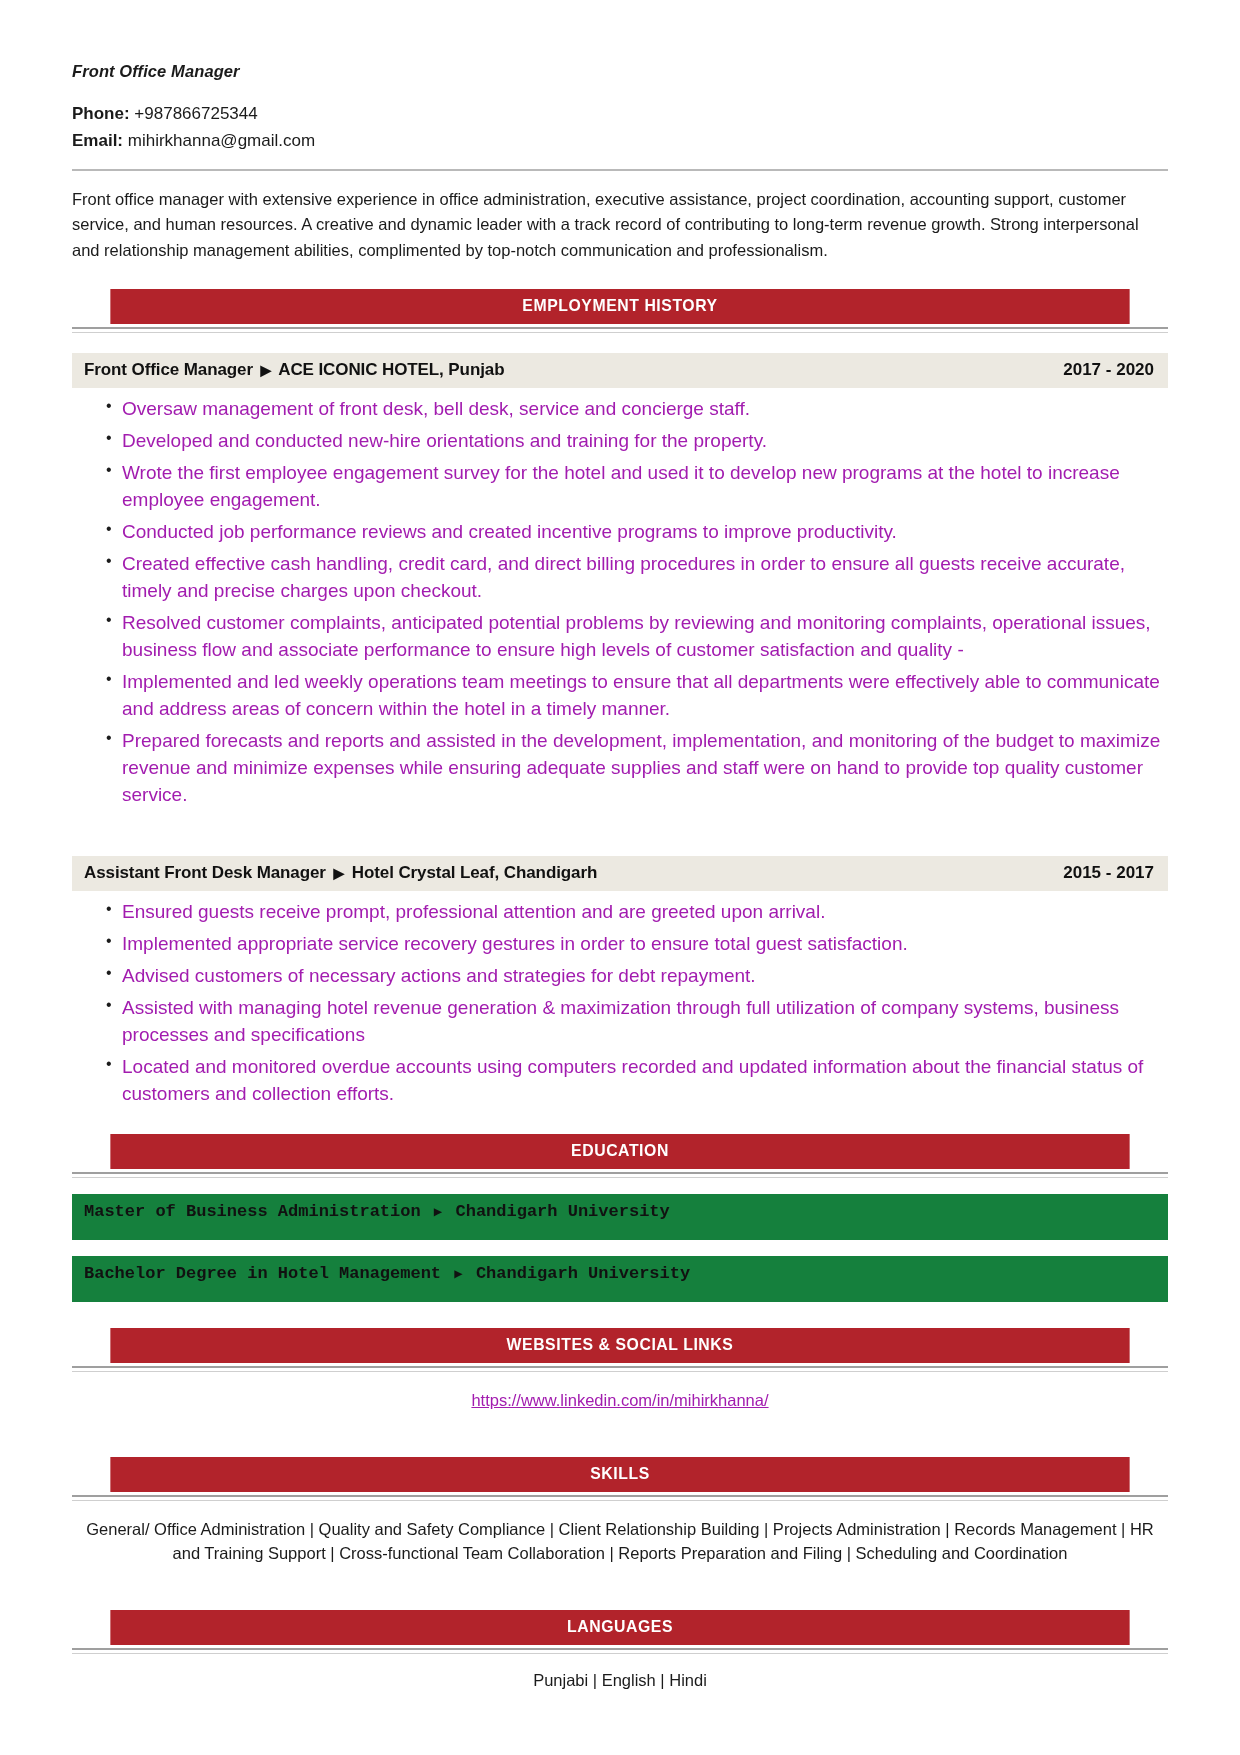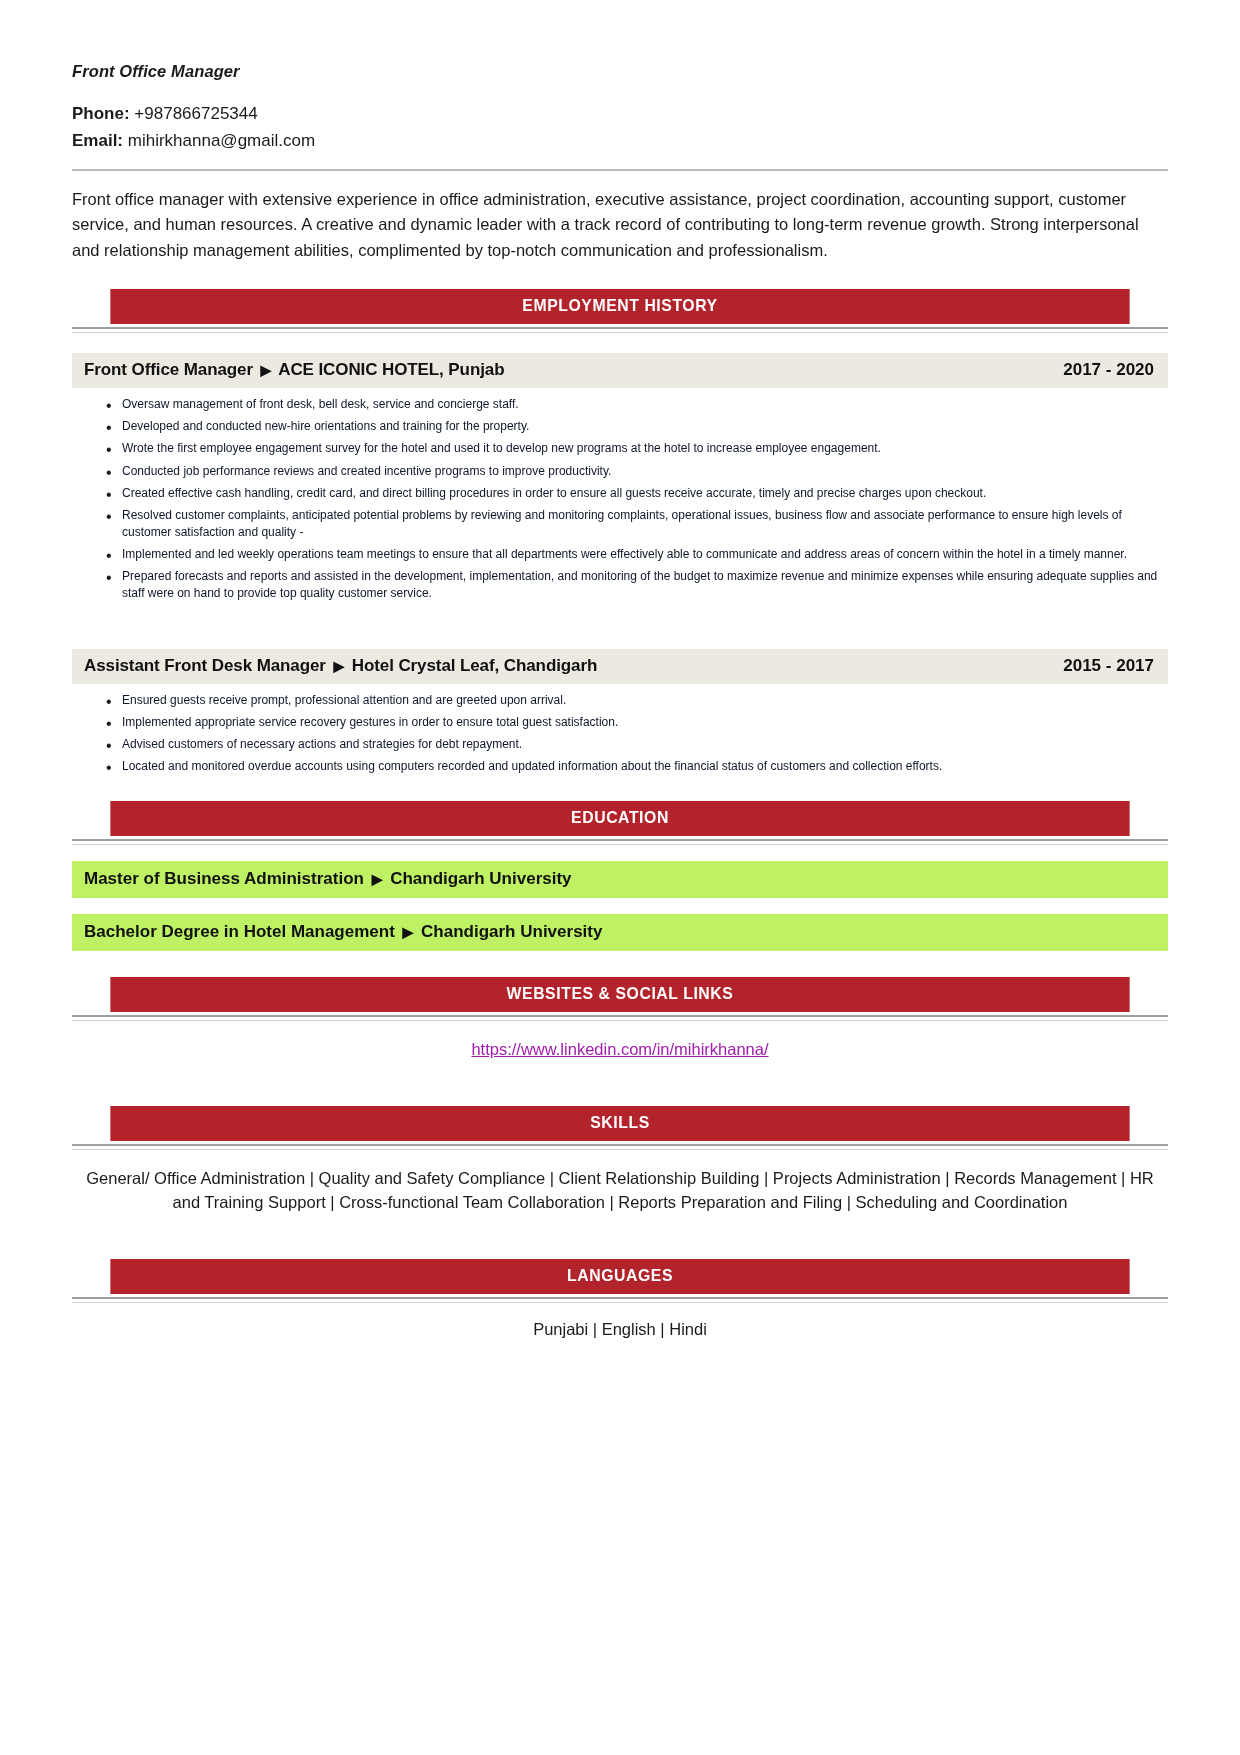--- a/index.html
+++ b/index.html
@@ -113,41 +113,42 @@
     padding-right: 4px;
   }
 
   
   ul.bullets {
     margin: 8px 0 0 0;
     padding-left: 34px;
     list-style: none;
   }
   ul.bullets li {
-    font-size: 12px;
+    font-size: 19px;
     line-height: 1.42;
     margin-bottom: 5px;
     position: relative;
     padding-left: 16px;
-    color: #0f172a;
+    color: #a21caf;
   }
   ul.bullets li::before {
     content: "\2022";
     position: absolute;
     left: 0;
     top: -1px;
     font-size: 16px;
     color: #1b1b1b;
   }
 
   
   .edu-bar {
-    background: #bef264;
-    padding: 8px 12px 9px 12px;
+    background: #15803d;
+    padding: 8px 12px 19px 12px;
     margin-top: 16px;
+    font-family: Liberation Mono, monospace;
   }
   .edu-title {
     font-size: 17px;
     font-weight: bold;
     color: #111111;
   }
   .edu-title .arrow {
     font-size: 14px;
     padding: 0 3px;
   }
@@ -230,20 +231,21 @@
         <span>Assistant Front Desk Manager</span>
         <span class="arrow">▶</span>
         <span>Hotel Crystal Leaf, Chandigarh</span>
       </div>
       <div class="entry-date">2015 - 2017</div>
     </div>
     <ul class="bullets">
       <li>Ensured guests receive prompt, professional attention and are greeted upon arrival.</li>
       <li>Implemented appropriate service recovery gestures in order to ensure total guest satisfaction.</li>
       <li>Advised customers of necessary actions and strategies for debt repayment.</li>
+      <li>Assisted with managing hotel revenue generation &amp; maximization through full utilization of company systems, business processes and specifications</li>
       <li>Located and monitored overdue accounts using computers recorded and updated information about the financial status of customers and collection efforts.</li>
     </ul>
   </div>
 
   <div class="banner-wrap">
     <div class="banner">EDUCATION</div>
     <div class="banner-rule"></div>
   </div>
 
   <div class="edu-bar">

